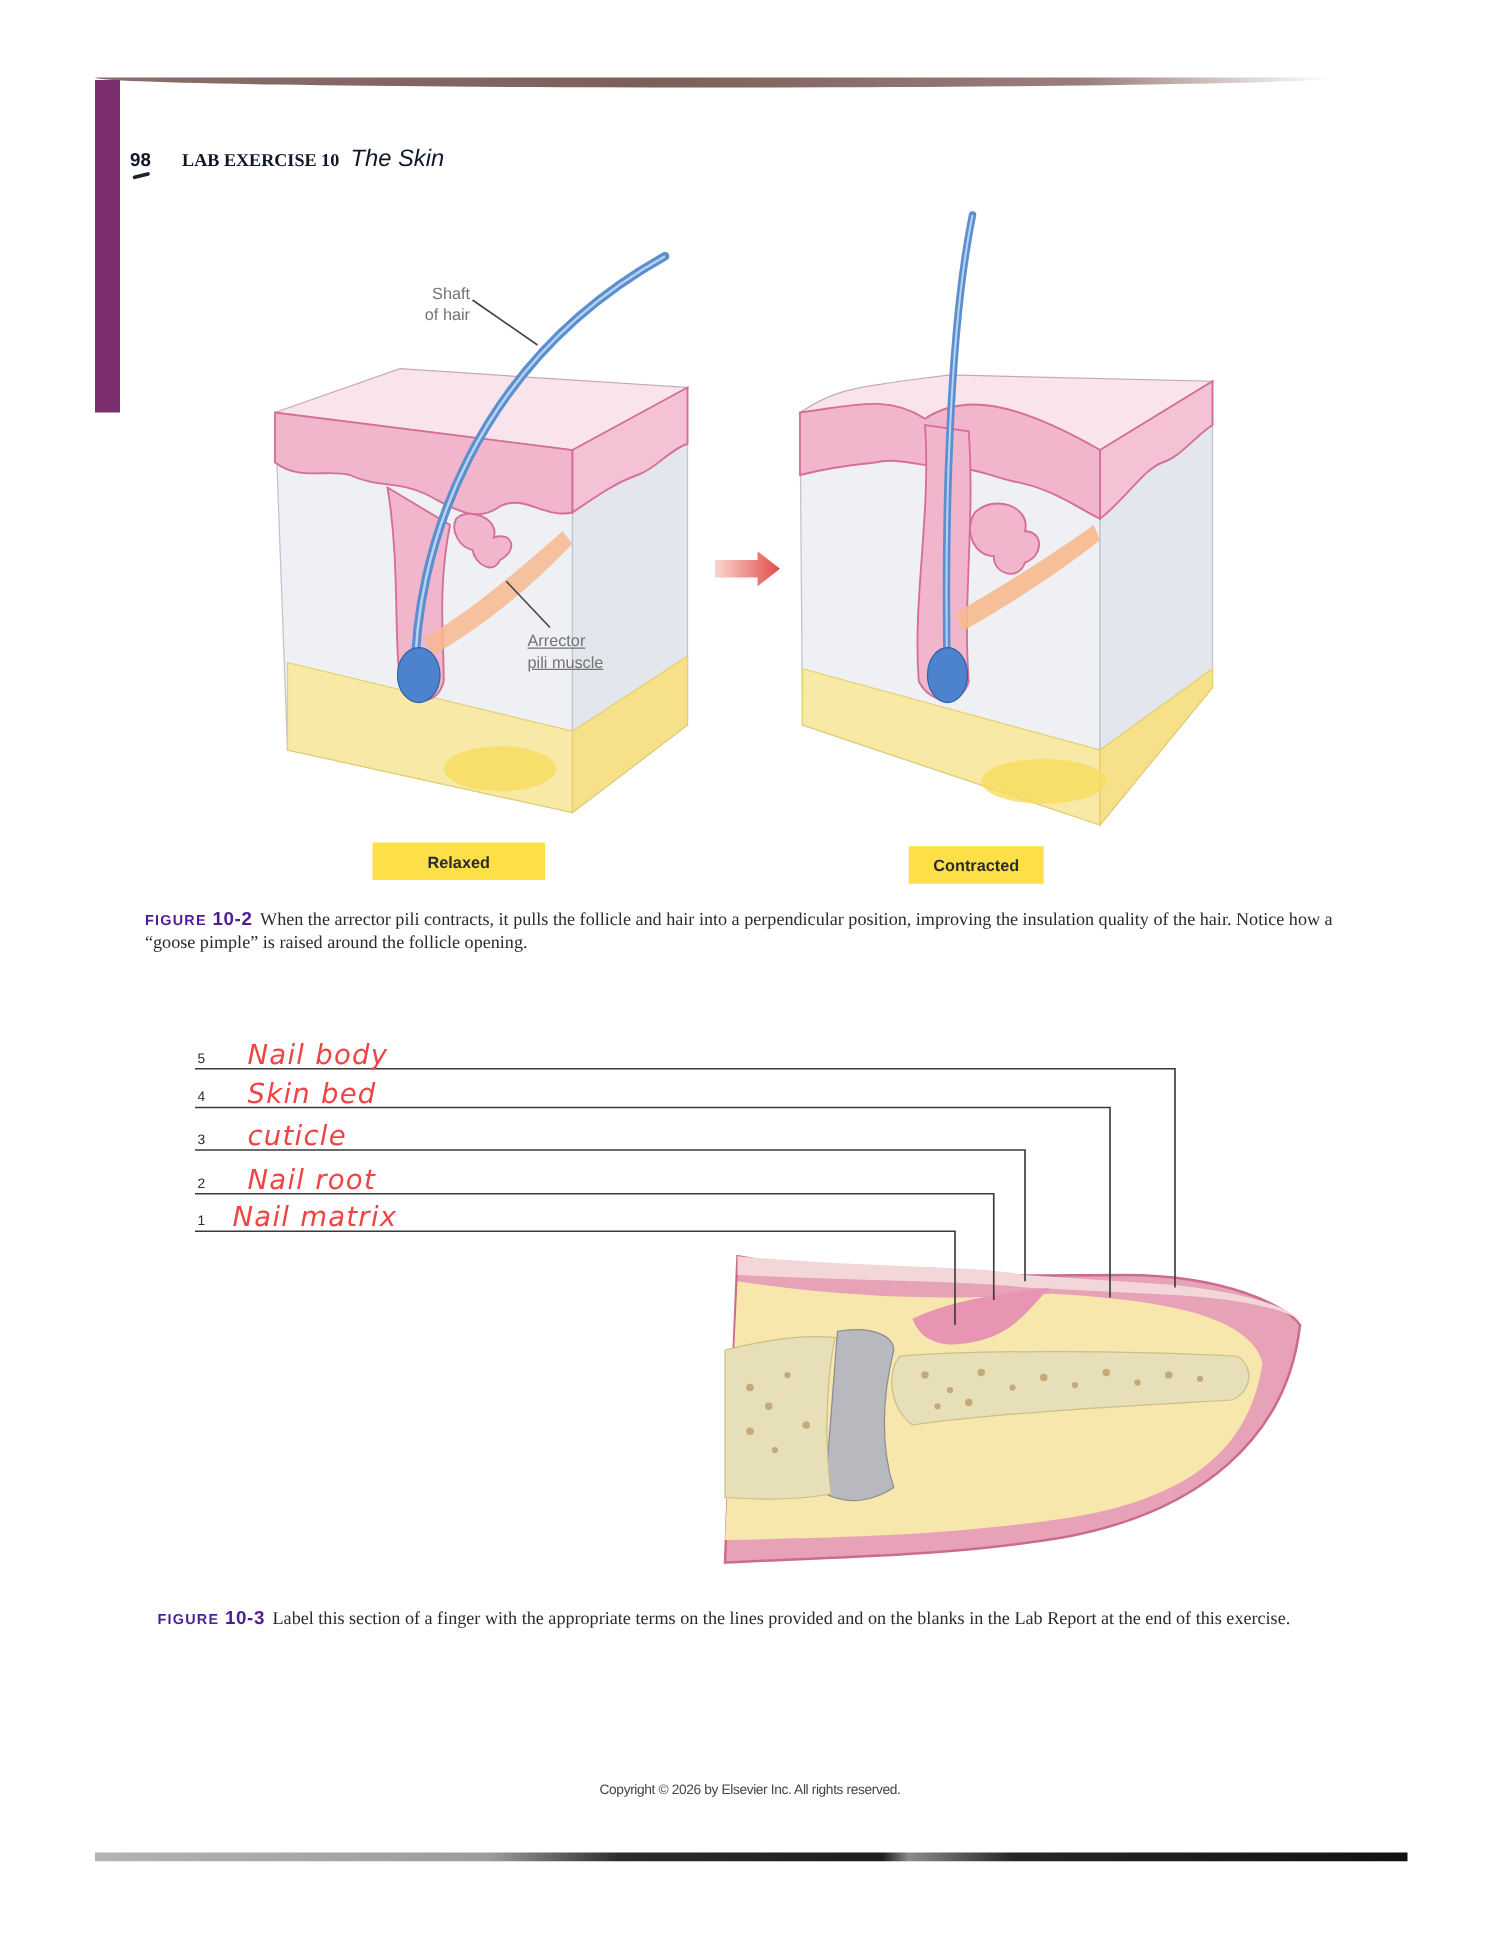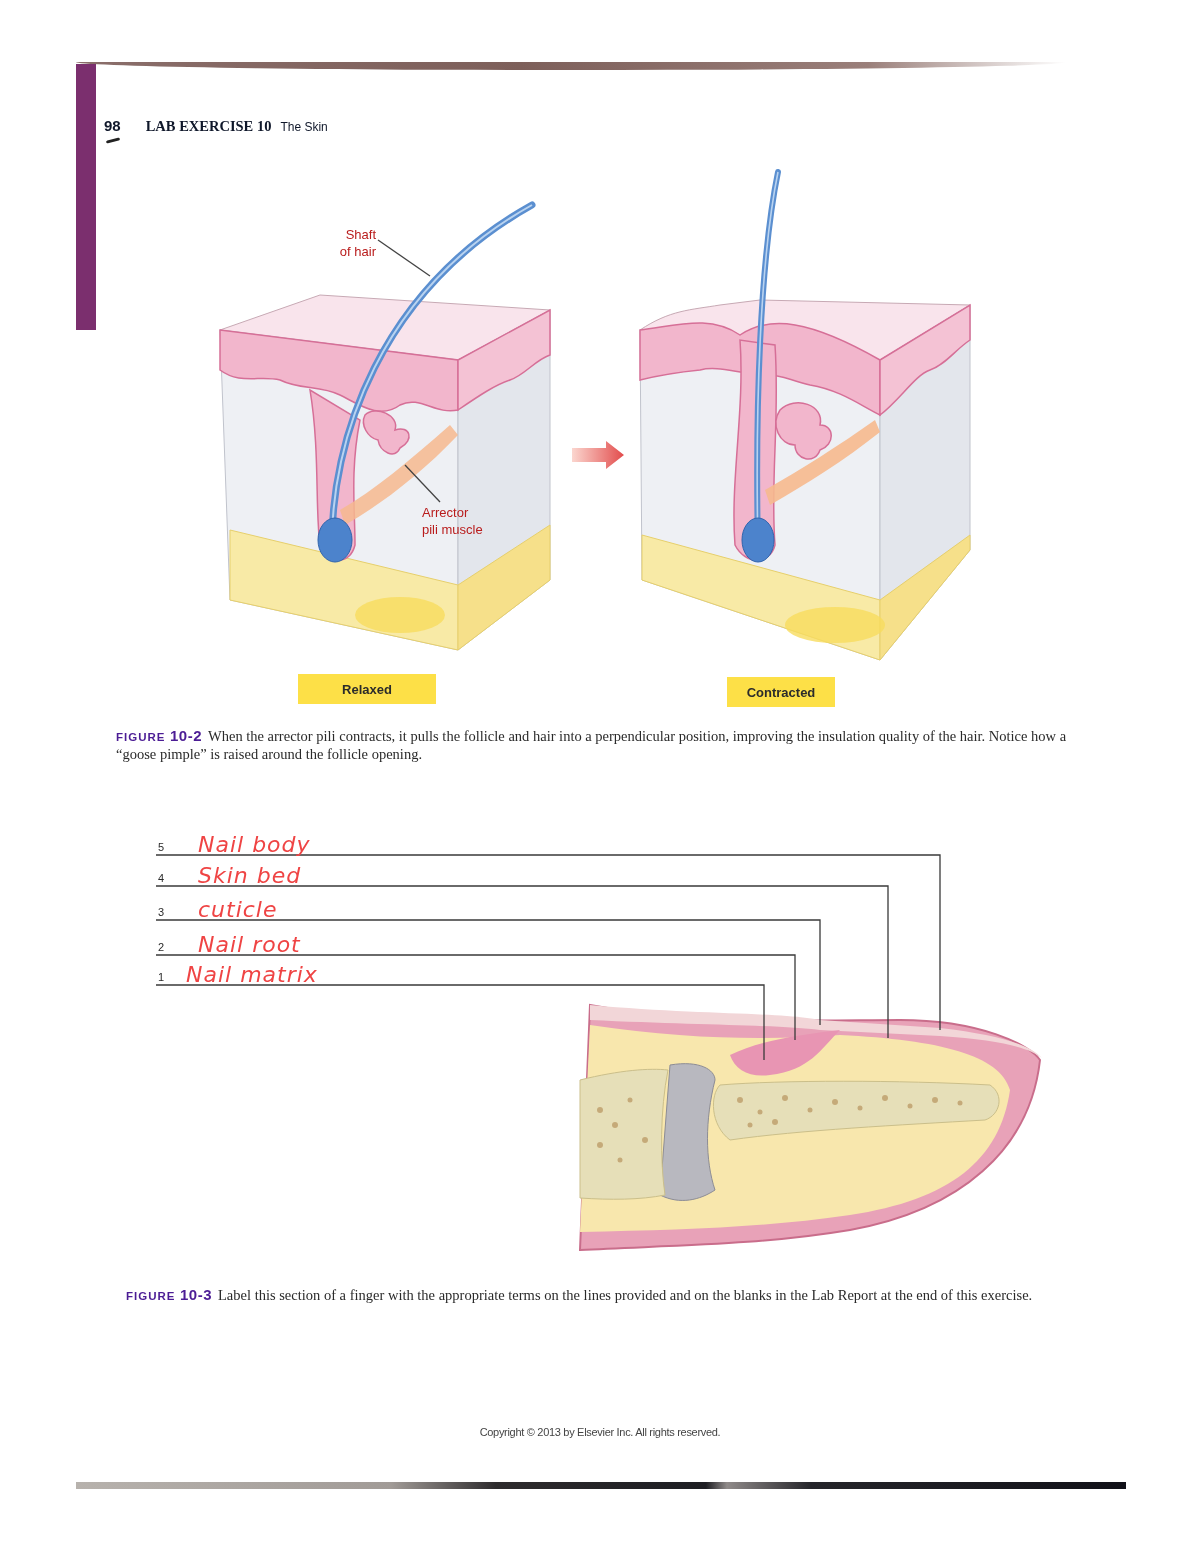--- a/index.html
+++ b/index.html
@@ -20,33 +20,33 @@
     .purple-tab {
       position: absolute; left: 76px; top: 64px; width: 20px; height: 266px;
       background: #7b2f6e;
     }
     .header {
       position: absolute; left: 104px; top: 117px; display: flex; align-items: baseline;
       color: #0f172a;
     }
     .header .pagenum { font-weight: bold; font-size: 15px; margin-right: 25px; }
     .header .exercise { font-weight: bold; font-size: 14.5px; margin-right: 9px; font-family: Liberation Serif, serif; }
-    .header .topic { font-size: 12px; }
+    .header .topic { font-size: 19px; font-style: italic; }
     .pen-mark {
       position: absolute; left: 106px; top: 139px; width: 14px; height: 3px;
       background: #222; transform: rotate(-14deg); border-radius: 2px;
     }
 
     
     .fig2 { position: absolute; left: 0; top: 0; width: 1200px; height: 720px; }
     .diagram-svg { position: absolute; }
     .callout-label {
-      position: absolute; font-size: 13px; color: #b91c1c; text-align: right; line-height: 17px;
-    }
-    .callout-label.left { text-align: left; }
+      position: absolute; font-size: 13px; color: #737373; text-align: right; line-height: 17px;
+    }
+    .callout-label.left { text-align: left; text-decoration: underline; }
     .state-badge {
       position: absolute; background: #fde047; color: #2b2b2b; font-weight: bold;
       font-size: 13px; display: flex; align-items: center; justify-content: center;
     }
     .caption {
       position: absolute; font-family: "Liberation Serif", serif; font-size: 14.5px;
       line-height: 17px; color: #2a2a2a;
     }
     .caption .fig-label {
       font-family: "Liberation Sans", sans-serif; font-weight: bold; color: #4c1d95;
@@ -233,14 +233,14 @@
 </div>
 <div class="label-row" style="top:959px;width:200px;">
   <span class="idx">1</span>
   <span class="answer" style="left:30px;">Nail matrix</span>
 </div>
 
 <div class="caption" style="left:126px;top:1286px;width:940px;">
   <span class="fig-label"><span class="smcaps">FIGURE</span> <span class="num">10-3</span></span><span>Label this section of a finger with the appropriate terms on the lines provided and on the blanks in the Lab Report at the end of this exercise.</span>
 </div>
 
-<div class="copyright">Copyright © 2013 by Elsevier Inc. All rights reserved.</div>
+<div class="copyright">Copyright © 2026 by Elsevier Inc. All rights reserved.</div>
 <div class="page-edge-bottom"></div>
 
 </body></html>

